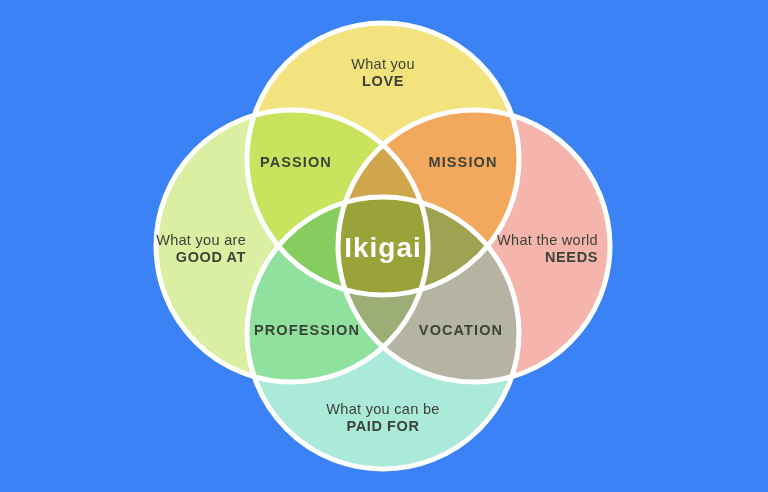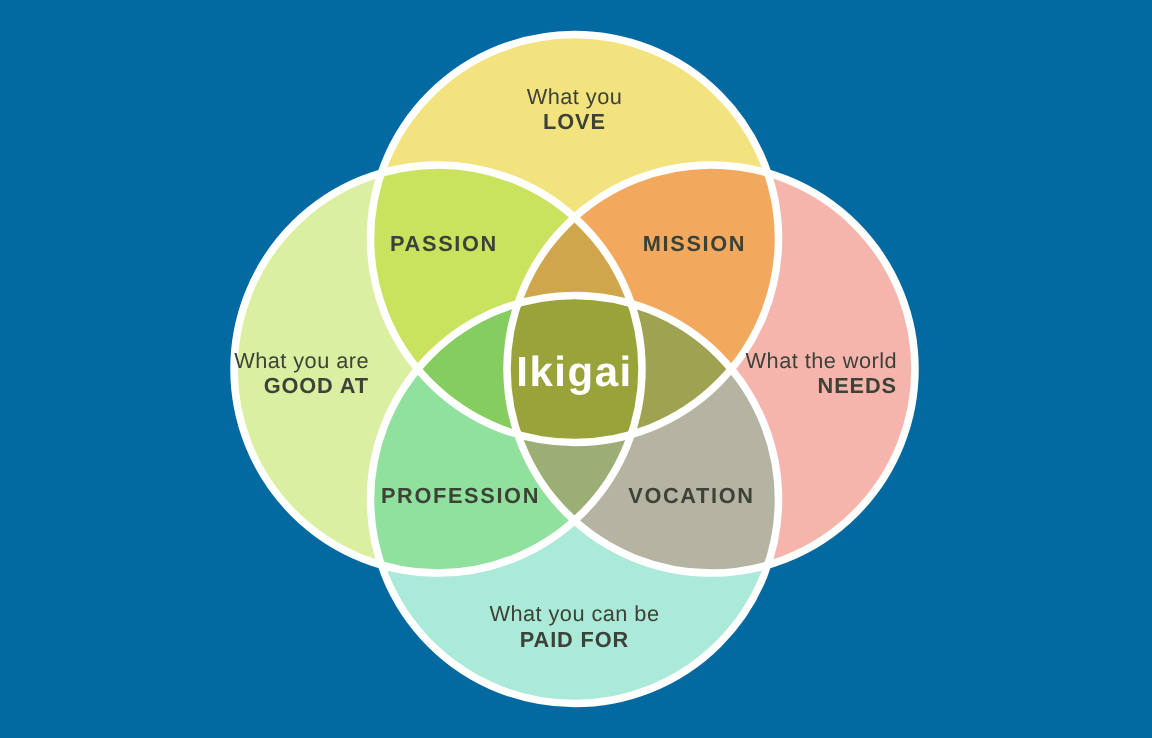--- a/index.html
+++ b/index.html
@@ -1,17 +1,17 @@
 <!DOCTYPE html>
 <html><head>
 <meta charset="utf-8">
 <style>
   html,body{margin:0;padding:0;background:#ffffff;}
   .stage{
-    width:768px;height:492px;background:#0369a1;overflow:hidden;
+    width:768px;height:492px;background:#3b82f6;overflow:hidden;
     font-family:"Liberation Sans",sans-serif;
   }
   svg{display:block;}
   .cap  {font-size:14.5px;font-weight:400;letter-spacing:.3px;}
   .capb {font-size:14.5px;font-weight:700;letter-spacing:.6px;}
   .zone {font-size:14.5px;font-weight:700;letter-spacing:1.1px;}
   .ikigai{font-size:28px;font-weight:700;letter-spacing:1px;}
 </style>
 </head>
 <body>

